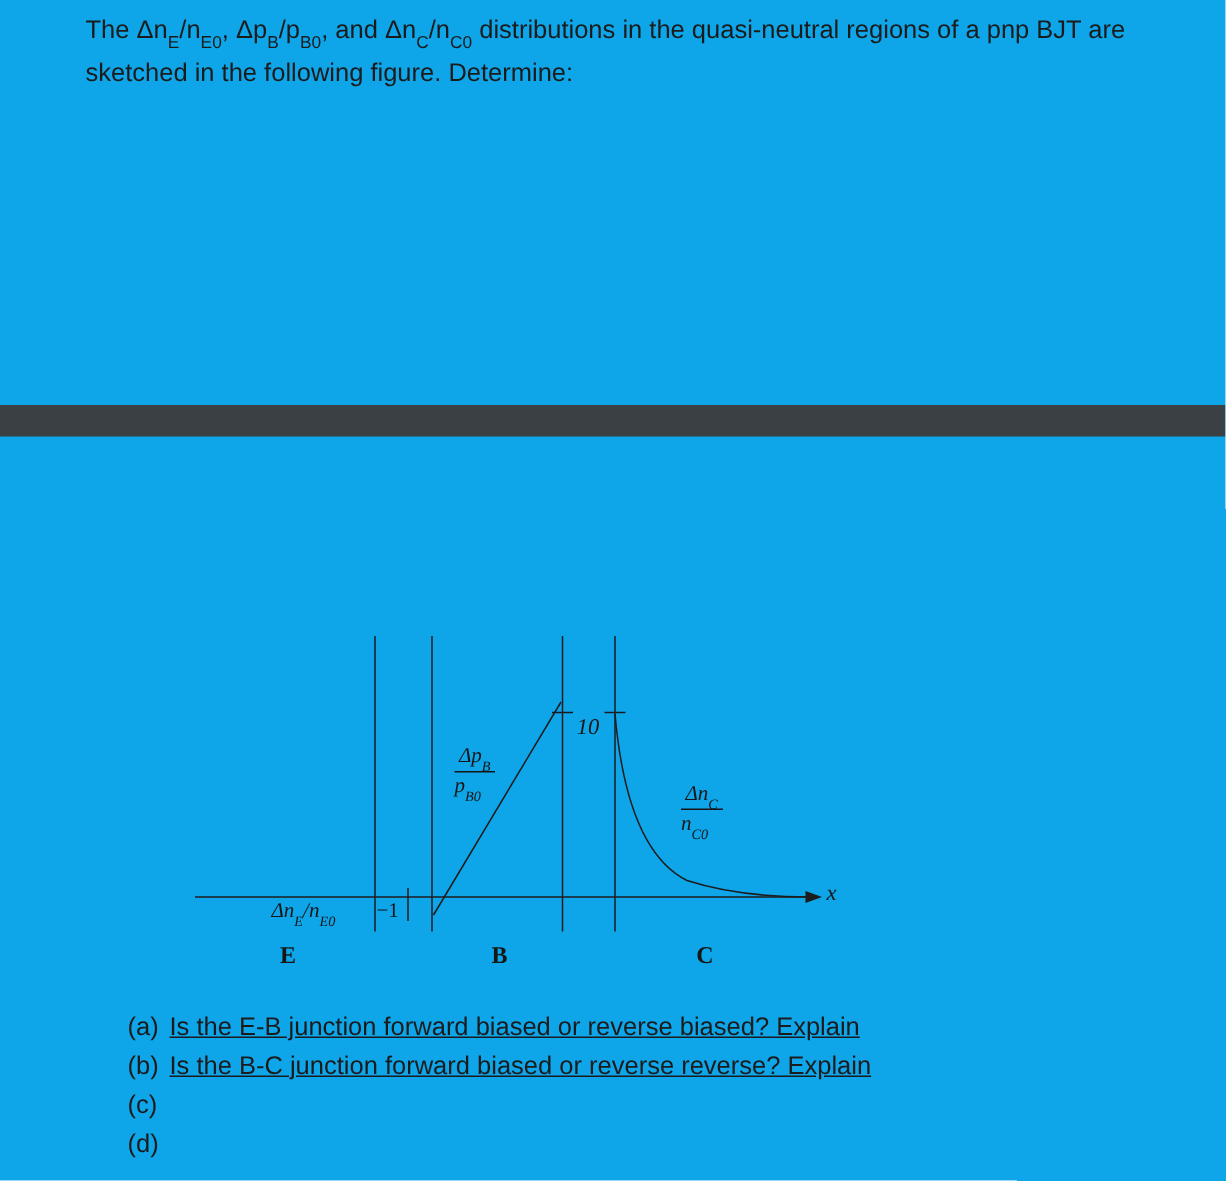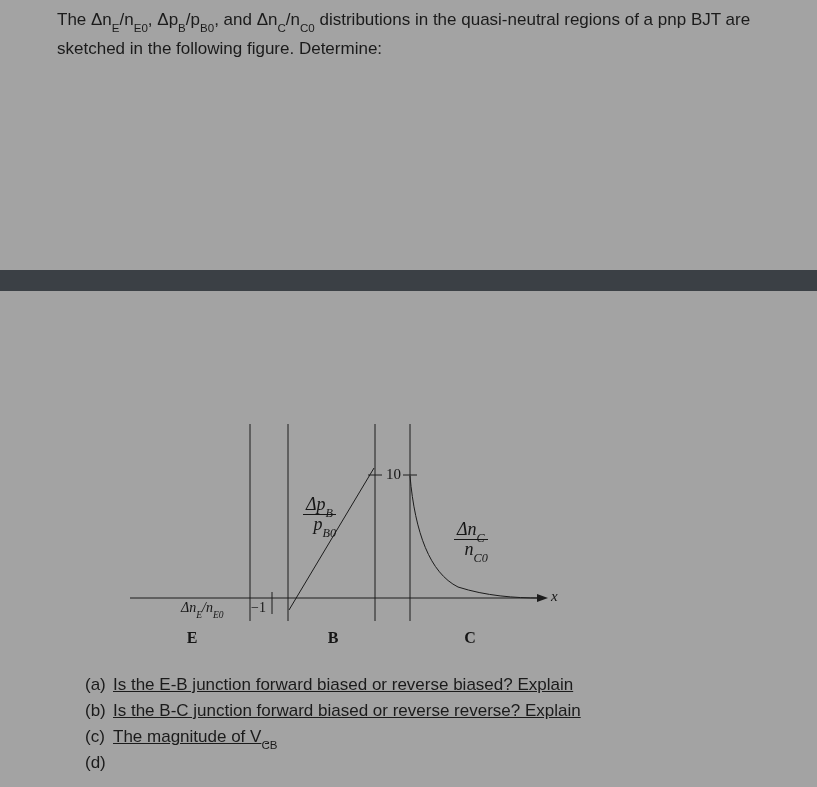--- a/index.html
+++ b/index.html
@@ -1,20 +1,20 @@
 <!DOCTYPE html>
 <html><head>
 <meta charset="utf-8">
 <style>
   html, body { margin: 0; padding: 0; background: #ffffff; }
   .page {
     position: relative;
     width: 817px;
     height: 787px;
-    background: #a3a3a3;
+    background: #0ea5e9;
     font-family: "Liberation Sans", sans-serif;
     color: #1b1b1b;
     overflow: hidden;
   }
   sub { font-size: 68%; line-height: 0; position: relative; top: 0.22em; }
   .intro {
     position: absolute;
     left: 57px; top: 5px;
     width: 748px;
     margin: 0;
@@ -30,24 +30,24 @@
   .figure-label {
     position: absolute;
     font-family: "Liberation Serif", serif;
     font-size: 14px;
     color: #161616;
     white-space: nowrap;
   }
   .it { font-style: italic; }
   .frac {
     position: absolute;
-    text-align: right;
+    text-align: left;
     font-family: "Liberation Serif", serif;
     font-style: italic;
-    font-size: 18px;
+    font-size: 14px;
     line-height: 17px;
     color: #161616;
   }
   .frac .num { border-bottom: 1px solid #161616; padding: 0 3px 1px 3px; }
   .frac .den { padding-top: 1px; }
   .region-label {
     position: absolute;
     font-family: "Liberation Serif", serif;
     font-weight: 600;
     font-size: 16px;
@@ -90,21 +90,21 @@
       <line x1="130" y1="598" x2="540" y2="598"></line>
       <line x1="368" y1="475" x2="382" y2="475"></line>
       <line x1="403" y1="475" x2="417" y2="475"></line>
       <line x1="272" y1="592" x2="272" y2="614"></line>
       <line x1="289" y1="610" x2="374" y2="468"></line>
       <path d="M410,476 C415,533 430,573 458,587 C486,596 515,598 540,598"></path>
     </g>
     <polygon points="548,598 537,594 537,602" fill="#1c1c1c"></polygon>
   </svg>
 
-  <div class="tick-label" style="left:383px; top:466px; width:18px; text-align:right;">10</div>
+  <div class="tick-label" style="left:383px; top:477px; width:18px; text-align:center;font-style:italic;">10</div>
   <div class="figure-label it" style="left:551px; top:588px; font-size:15px;">x</div>
   <div class="tick-label" style="left:251px; top:600px; font-size:14px;">−1</div>
   <div class="figure-label it" style="left:165px; top:600px;margin-left:16px;">Δn<sub>E</sub>/n<sub>E0</sub></div>
 
   <div class="frac" style="left:303px; top:496px;">
     <div class="num">Δp<sub>B</sub></div>
     <div class="den">p<sub>B0</sub></div>
   </div>
 
   <div class="frac" style="left:454px; top:521px;">
@@ -120,20 +120,19 @@
     <div class="q-row">
       <span class="q-marker">(a)</span>
       <span class="q-text">Is the E-B junction forward biased or reverse biased? Explain</span>
     </div>
     <div class="q-row">
       <span class="q-marker">(b)</span>
       <span class="q-text">Is the B-C junction forward biased or reverse reverse? Explain</span>
     </div>
     <div class="q-row">
       <span class="q-marker">(c)</span>
-      <span class="q-text">The magnitude of V<sub>CB</sub></span>
     </div>
     <div class="q-row">
       <span class="q-marker">(d)</span>
     </div>
   </div>
 
 </div>
 
 </body></html>

